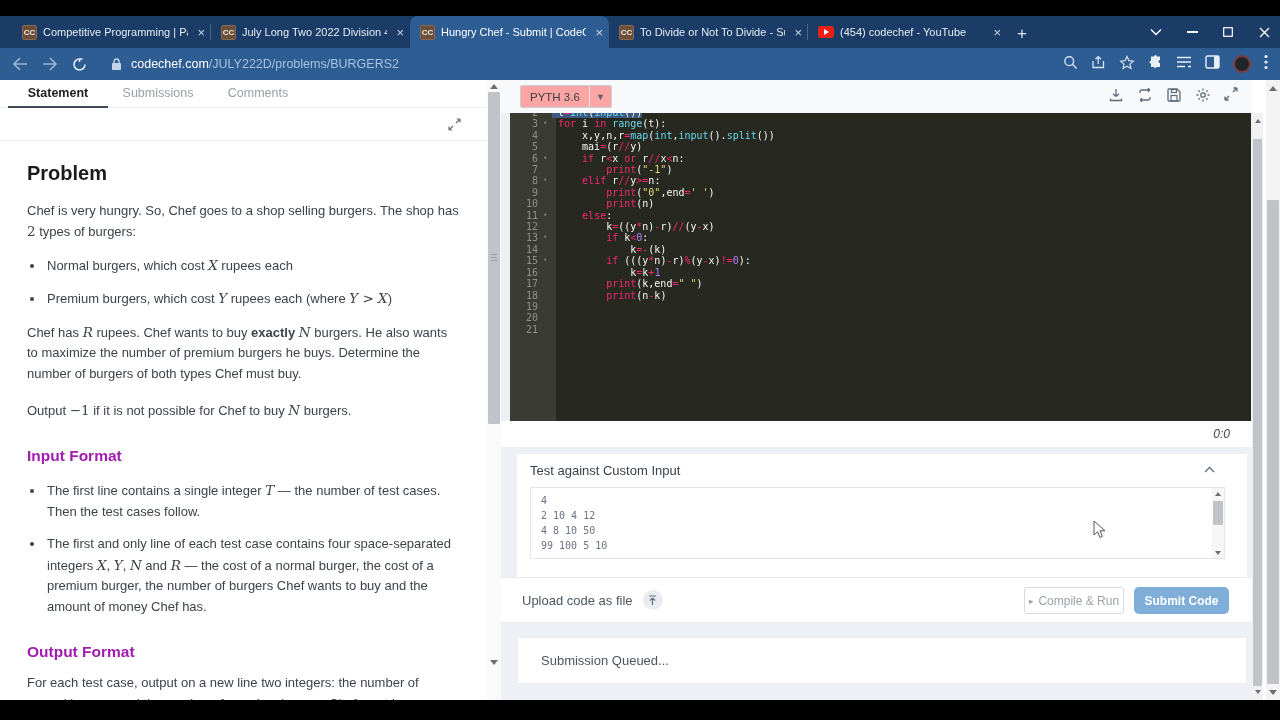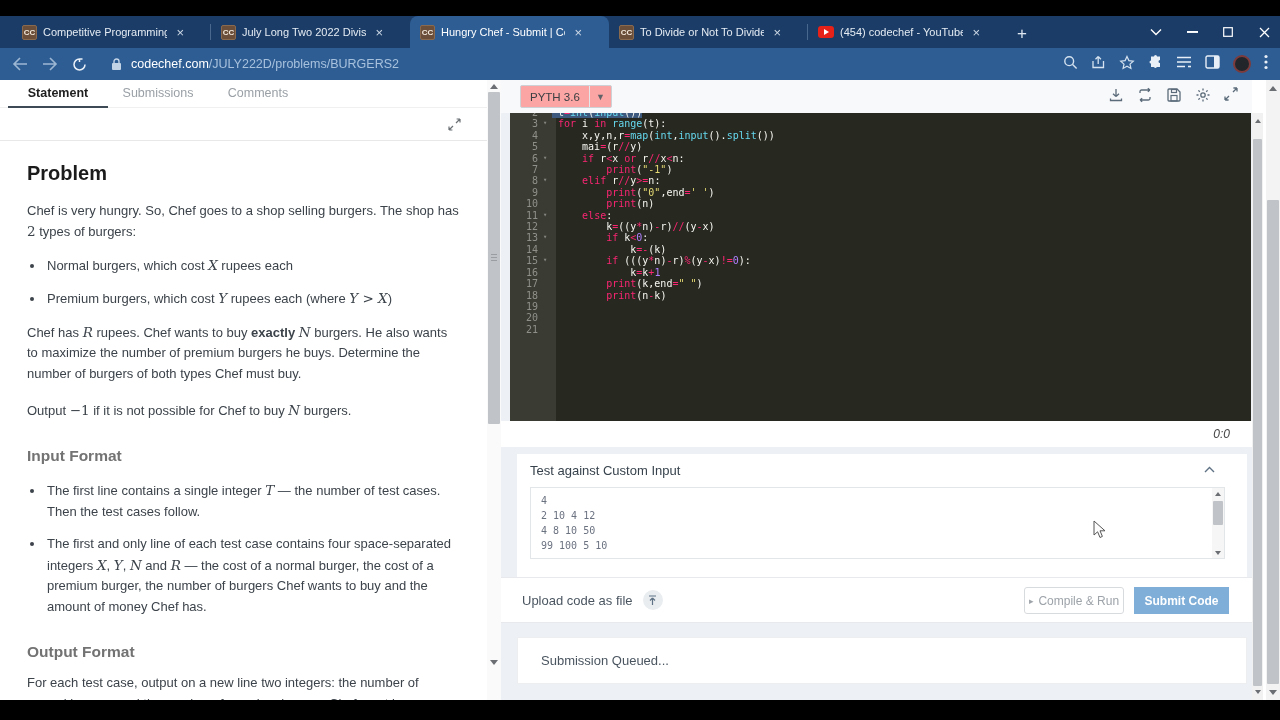--- a/index.html
+++ b/index.html
@@ -7,21 +7,21 @@
     font-family:"Liberation Sans", sans-serif; }
   #screen { position:relative; width:1280px; height:720px; background:#fff; overflow:hidden; }
 
   
   .black-top { position:absolute; left:0; top:0; width:1280px; height:16px; background:#000; z-index:50; }
   .black-bottom { position:absolute; left:0; top:700px; width:1280px; height:20px; background:#000; z-index:50; }
 
   
   .tabbar { position:absolute; left:0; top:16px; width:1280px; height:32px; background:#1b3c66; display:flex; align-items:flex-end; }
   #tabs { display:flex; height:32px; margin-left:12px; }
-  .tab { width:199px; height:32px; display:flex; align-items:center; padding:0 24px 0 10px; color:#e4ebf3; font-size:11px; position:relative; cursor:default; }
+  .tab { width:199px; height:32px; display:flex; align-items:center; padding:0 3px 0 10px; color:#e4ebf3; font-size:11px; position:relative; cursor:default; }
   .tab.active { background:#2e5d94; border-radius:8px 8px 0 0; color:#fff; }
   .tab .sep { position:absolute; right:0; top:8px; width:1px; height:16px; background:#49688d; }
   .tab-title { flex:1; white-space:nowrap; overflow:hidden; margin:0 6px; }
   .tab-close { font-size:13px; color:#cdd9e6; padding:0 3px; line-height:1; }
   .favicon-cc { width:15px; height:15px; min-width:15px; background:#6b4f3a; border:1px solid #8a6a4f; border-radius:2px; color:#f3e9dc; font-size:8px; font-weight:bold; display:flex; align-items:center; justify-content:center; }
   .favicon-yt { width:16px; height:12px; min-width:16px; background:#e62117; border-radius:3px; position:relative; }
   .favicon-yt::after { content:""; position:absolute; left:6px; top:3px; border-left:5px solid #fff; border-top:3px solid transparent; border-bottom:3px solid transparent; }
   .newtab { color:#dfe8f2; font-size:17px; margin:0 0 6px 10px; line-height:1; }
   .wincontrols { position:absolute; right:10px; top:0; height:32px; display:flex; align-items:center; gap:24px; color:#fff; }
   .wc { width:12px; height:12px; display:flex; align-items:center; justify-content:center; }
@@ -40,21 +40,21 @@
   
   .lp-tabs { position:absolute; left:0; top:0; width:487px; height:28px; background:#fff; display:flex; align-items:center; padding-left:8px; border-bottom:1px solid #f0f0f0; }
   .lp-tab { font-size:12.5px; color:#9aa0a6; padding:0 4px; height:28px; line-height:26px; text-align:center; width:100px; position:relative; }
   .lp-tab.active { color:#1f1f1f; font-weight:bold; }
   .lp-tab.active::after { content:""; position:absolute; left:0; right:0; bottom:0; height:2px; background:#3e4a56; }
   .lp-body { position:absolute; left:0; top:28px; width:487px; height:592px; overflow:hidden; background:#fff; }
   .expand-row { height:33px; border-bottom:1px solid #e8e8e8; position:relative; }
   .expand-row svg { position:absolute; right:26px; top:10px; }
   .lp-content { padding:17px 27px 0 27px; color:#3c434a; font-size:13px; line-height:1.58; }
   .lp-content h1 { font-size:20px; font-weight:600; color:#1b1b1b; margin-bottom:11px; }
-  .lp-content h2 { font-size:15.5px; font-weight:700; color:#737373; margin:22px 0 9px; }
+  .lp-content h2 { font-size:15.5px; font-weight:700; color:#a21caf; margin:22px 0 9px; }
   .lp-content p { margin-bottom:9px; }
   .lp-content ul { list-style:disc; padding-left:18px; margin:2px 0 10px; }
   .lp-content li { margin:12px 0; padding-left:2px; }
   .sg-m { font-family:"DejaVu Serif", serif; font-style:italic; font-size:13.5px; }
   .sg-mn { font-family:"DejaVu Serif", serif; font-size:13.5px; }
   .sg-b { font-weight:bold; }
   .lp-scrollbar { position:absolute; left:487px; top:0; width:14px; height:620px; background:#fafafa; }
 
   
   .sb-btn { position:absolute; left:0; width:100%; height:12px; display:flex; align-items:center; justify-content:center; }
@@ -93,21 +93,21 @@
   .ci-area { position:absolute; left:13px; top:33px; width:695px; height:72px; border:1px solid #e3e6e9; background:#fff; overflow:hidden; }
   .ci-lines { padding:5px 10px; font-family:"DejaVu Sans Mono", monospace; font-size:10px; line-height:15px; color:#6b7280; }
   .ci-sb { position:absolute; right:0; top:0; width:12px; height:70px; background:#f6f6f6; }
   .ci-sb .sb-thumb { top:13px; height:24px; }
 
   .upload-band { position:absolute; left:0; top:497px; width:751px; height:46px; background:#fff; border-top:1px solid #e7e9ec; border-bottom:1px solid #e7e9ec; display:flex; align-items:center; }
   .upload-label { margin-left:21px; font-size:13px; color:#4a5560; }
   .upload-circle { width:20px; height:20px; border-radius:50%; background:#e9edf0; margin-left:10px; display:flex; align-items:center; justify-content:center; }
   .btn-compile { position:absolute; right:128px; top:9px; width:100px; height:27px; background:#fff; border:1px solid #d8dbde; border-radius:3px; color:#9da3a9; font-size:12px; display:flex; align-items:center; justify-content:center; gap:5px; }
   .btn-compile .play { font-size:9px; }
-  .btn-submit { position:absolute; right:23px; top:9px; width:95px; height:27px; background:#7faed8; border:none; border-radius:0; color:#fff; font-size:12px; font-weight:600; display:flex; align-items:center; justify-content:center; }
+  .btn-submit { position:absolute; right:23px; top:9px; width:95px; height:27px; background:#7faed8; border:none; border-radius:5px; color:#fff; font-size:12px; font-weight:600; display:flex; align-items:center; justify-content:center; }
   .queued-card { position:absolute; left:16px; top:557px; width:730px; height:47px; background:#fff; border:1px solid #eceef0; display:flex; align-items:center; }
   .queued-card span { margin-left:23px; font-size:13px; color:#4a5560; }
 
   .rp-scroll { position:absolute; left:1252px; top:33px; width:11px; height:587px; background:#f1f1f1; }
   .rp-scroll .sb-thumb { top:26px; bottom:14px; }
   .page-scroll { position:absolute; left:1266px; top:0; width:14px; height:620px; background:#f3f3f3; }
   .page-scroll .sb-thumb { top:120px; bottom:16px; }
 
   #mouse-cursor { position:absolute; left:1093px; top:520px; z-index:60; }
 </style>

